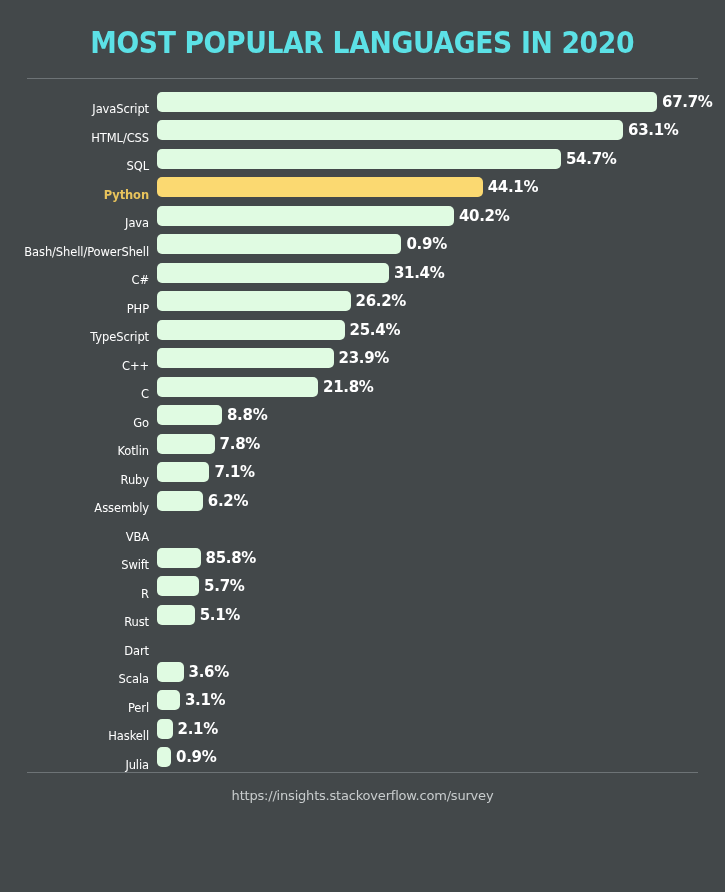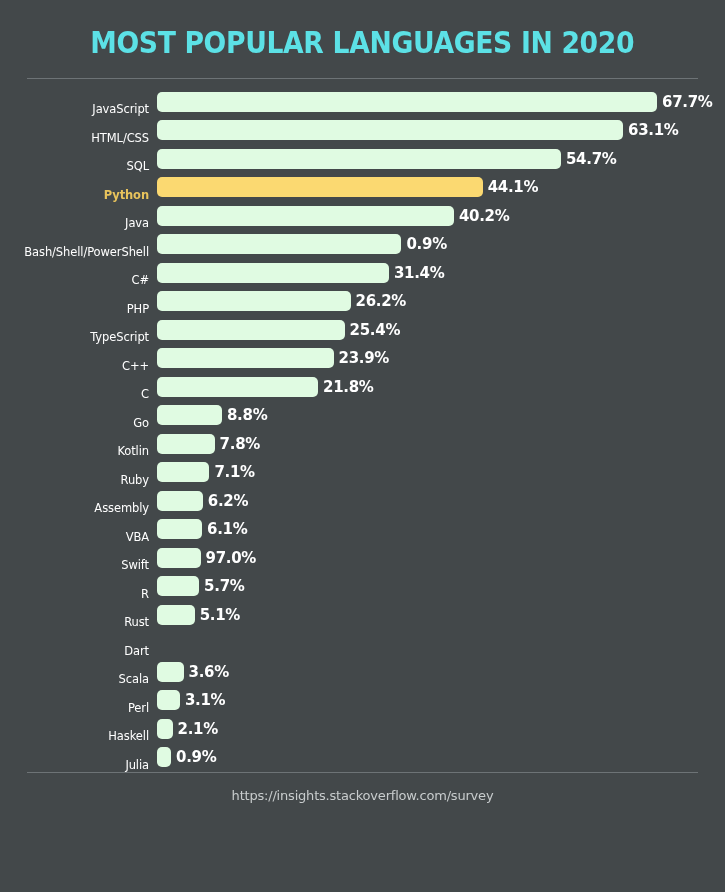--- a/index.html
+++ b/index.html
@@ -222,30 +222,26 @@
       </div>
       <div class="bar-row">
         <div class="bar-label">Assembly</div>
         <div class="bar-track">
           <div class="bar-fill" style="width: 45.7903px;"></div>
           <div class="bar-value">6.2%</div>
         </div>
       </div>
       <div class="bar-row">
         <div class="bar-label">VBA</div>
-        <div class="bar-track">
-          <div class="bar-fill" style="width: 45.0517px;"></div>
-          <div class="bar-value">6.1%</div>
-        </div>
       </div>
       <div class="bar-row">
         <div class="bar-label">Swift</div>
         <div class="bar-track">
           <div class="bar-fill" style="width: 43.5746px;"></div>
-          <div class="bar-value">97.0%</div>
+          <div class="bar-value">85.8%</div>
         </div>
       </div>
       <div class="bar-row">
         <div class="bar-label">R</div>
         <div class="bar-track">
           <div class="bar-fill" style="width: 42.0975px;"></div>
           <div class="bar-value">5.7%</div>
         </div>
       </div>
       <div class="bar-row">

